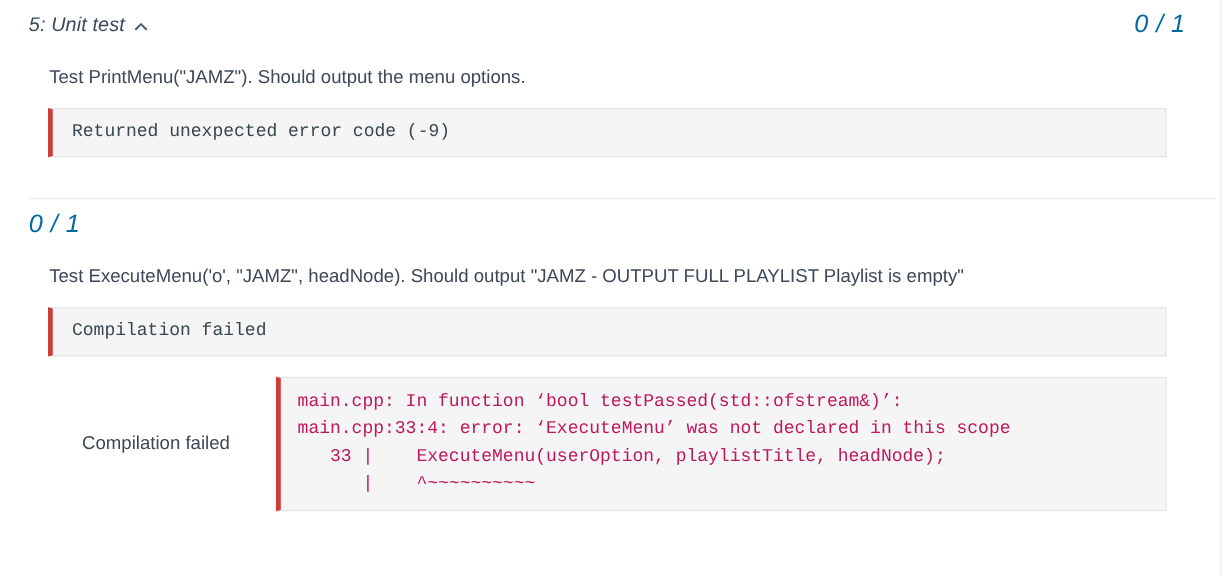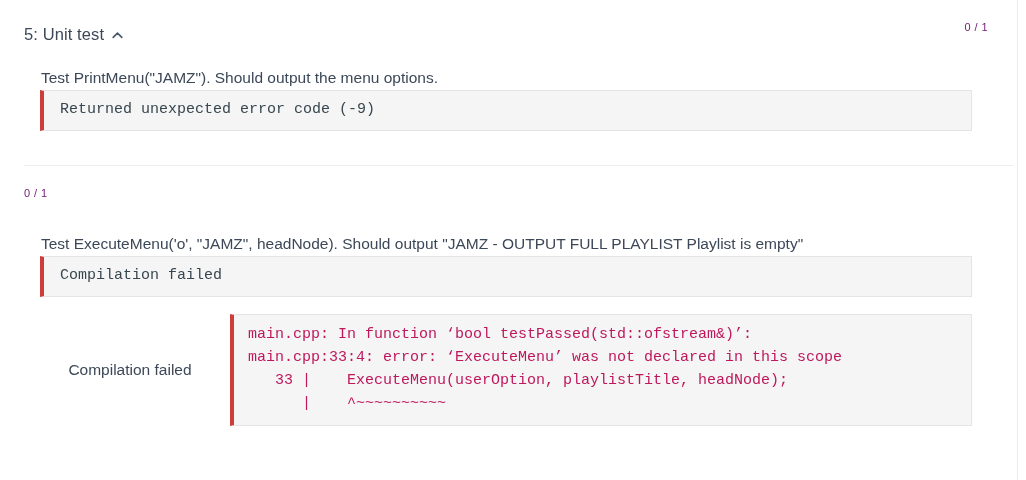--- a/index.html
+++ b/index.html
@@ -33,23 +33,25 @@
   }
 
   .test-section {
     position: relative;
     padding: 0 24px 0 24px;
     box-sizing: border-box;
   }
 
   .section-header {
     display: flex;
+    align-items: center;
     justify-content: space-between;
-    padding-top: 21px;
+    padding-top: 8px;
     height: 26px;
+    font-style: italic;
   }
   .section-title-wrap {
     display: flex;
     align-items: center;
     gap: 7px;
     cursor: pointer;
   }
   .section-title {
     font-size: 16.5px;
     color: #3c4858;
@@ -60,39 +62,39 @@
   .chevron {
     display: inline-block;
     width: 13px;
     height: 13px;
     position: relative;
     top: 1px;
     flex: 0 0 auto;
   }
   .chevron svg { display: block; }
   .section-score {
-    font-size: 11px;
-    color: #701a75;
+    font-size: 21px;
+    color: #0369a1;
     letter-spacing: 0.4px;
     white-space: nowrap;
     padding-right: 14px;
   }
 
   .test-desc {
     font-size: 15.5px;
     color: #3c4858;
     line-height: 20px;
     padding-left: 17px;
     padding-top: 21px;
     white-space: nowrap;
   }
 
   
   .code-block {
-    margin-top: 2px;
+    margin-top: 15px;
     margin-left: 16px;
     margin-right: 30px;
     background: #f5f5f5;
     border: 1px solid #e4e4e4;
     border-left: 4px solid #cc3e3a;
     box-sizing: border-box;
     overflow: hidden;
     position: relative;
   }
   .code-block pre {

